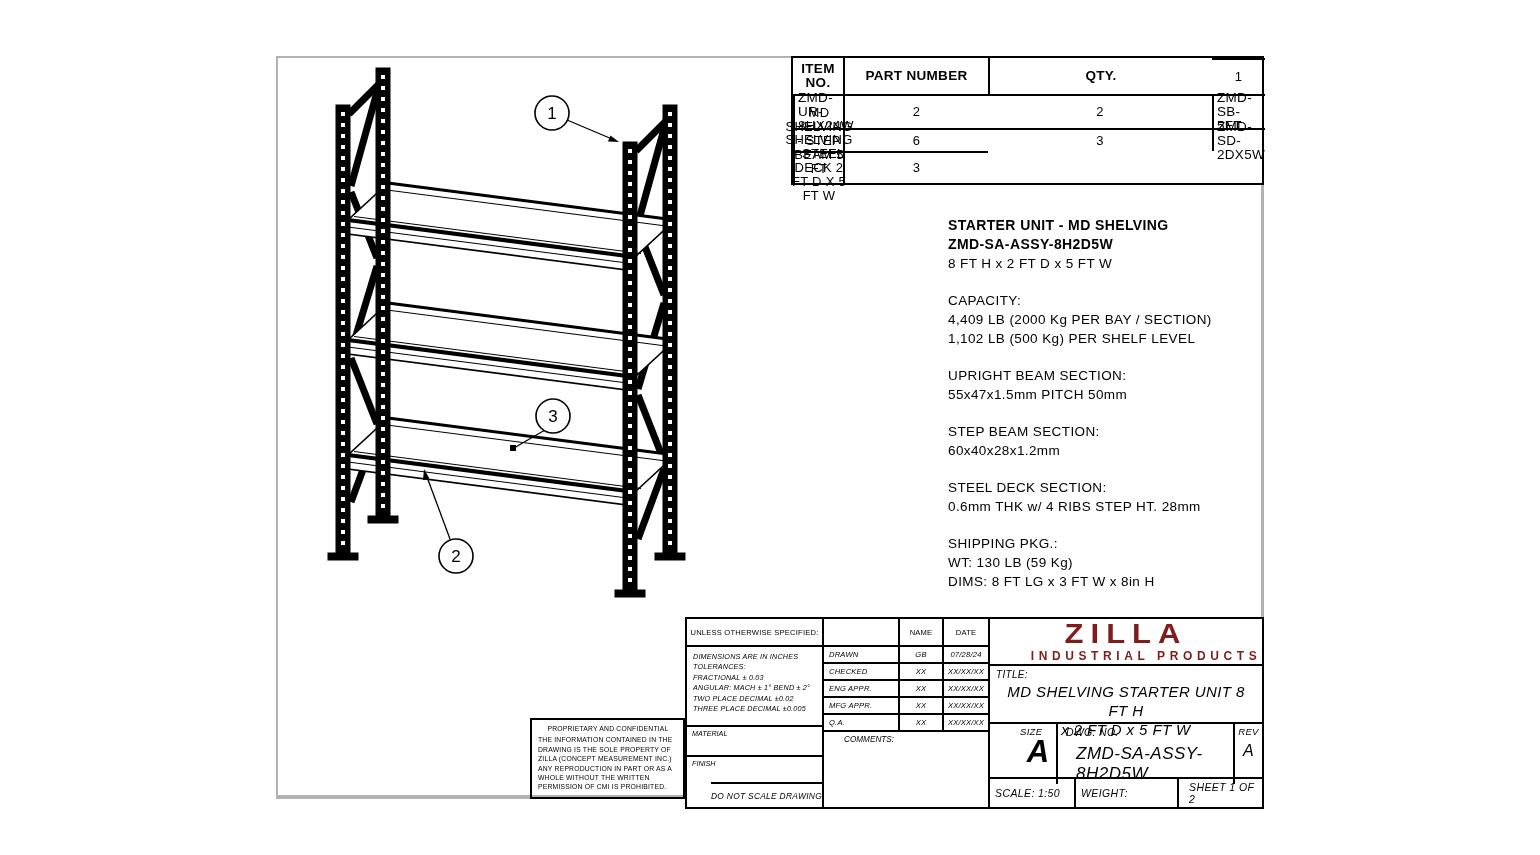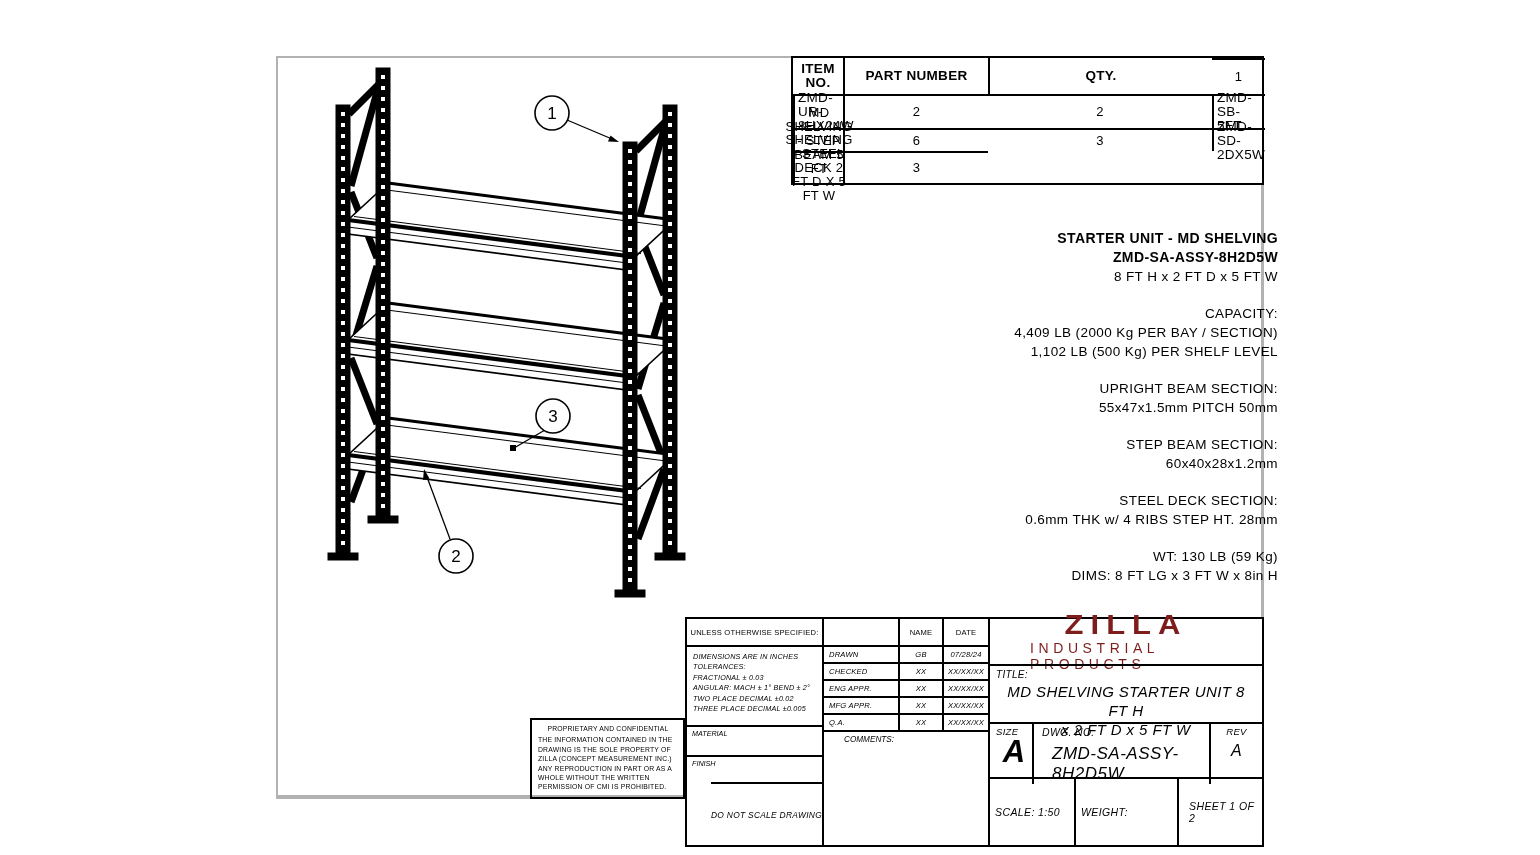--- a/index.html
+++ b/index.html
@@ -16,33 +16,33 @@
     display:grid; grid-template-columns:50px 145px 224px 1fr;
     grid-template-rows:36px 34px 23px 32px; background:#fff; letter-spacing:.3px; }
   .bom > div { display:flex; align-items:center; justify-content:center; text-align:center;
     font-size:13px; line-height:14px; }
   .bom .cl { border-left:2px solid #000; }
   .bom .ct { border-top:2px solid #000; }
   .bom .hd { font-weight:bold; font-size:13.5px; }
   .bom .pn { justify-content:flex-start; text-align:left; padding-left:3px; font-size:13.5px; }
 
   
-  .specs { position:absolute; left:670px; top:171px; width:330px; font-size:13.5px;
-    line-height:19px; letter-spacing:.4px; white-space:nowrap;text-align:right; }
+  .specs { position:absolute; left:670px; top:158px; width:330px; font-size:13.5px;
+    line-height:19px; letter-spacing:.4px; white-space:nowrap; }
   .specs .b { font-weight:bold; font-size:14px; }
   .specs .sec { margin-top:18px; }
 
   
   .prop { position:absolute; left:252px; top:660px; width:155px; height:81px;
     border:2px solid #000; padding:4px 5px 0 6px; font-size:6.8px; line-height:9.4px;
     letter-spacing:.2px; }
   .prop .pt { text-align:center; margin-bottom:2px; }
 
   
-  .tblock { position:absolute; left:407px; top:559px; width:579px; height:230px;
+  .tblock { position:absolute; left:407px; top:559px; width:579px; height:192px;
     border:2px solid #000; display:grid; grid-template-columns:135px 166px 1fr; background:#fff; }
   .tb-col { display:grid; }
   .bl { border-left:2px solid #000; }
   .bt { border-top:2px solid #000;font-style:italic; }
 
   .col1 { grid-template-rows:26px 80px 30px 27px 1fr; }
   .unless { display:flex; align-items:center; justify-content:center; font-size:7.6px; letter-spacing:.2px; }
   .tols { padding:5px 0 0 6px; font-size:7.2px; line-height:10.4px; letter-spacing:.2px; }
   .minicell { padding:2px 0 0 5px; font-size:7.2px; }
   .dns { display:flex; align-items:center; justify-content:center; font-size:8.4px; letter-spacing:.3px;margin-left:24px; }
@@ -51,25 +51,25 @@
   .arow { display:grid; grid-template-columns:74px 44px 1fr; }
   .arow > div { display:flex; align-items:center; font-size:7.6px; letter-spacing:.2px; }
   .arow .lab { padding-left:5px; }
   .arow .c { justify-content:center; }
   .comments { padding:3px 0 0 20px; font-size:8.2px; }
 
   .col3 { grid-template-rows:45px 58px 55px 1fr; }
   .logo { display:flex; flex-direction:column; align-items:center; justify-content:center; }
   .logo .brand { font-weight:bold; font-size:31px; line-height:28px; letter-spacing:7px;
     transform:scaleY(.92); }
-  .logo .tag { font-size:14px; font-weight:normal; letter-spacing:4.6px; margin-top:1px;margin-left:40px; }
+  .logo .tag { font-size:12px; font-weight:bold; letter-spacing:4.6px; margin-top:1px;margin-left:40px; }
   .titlecell { padding:3px 6px 0 6px; }
   .titlecell .tl { font-size:10px; letter-spacing:.3px; }
   .titlecell .tt { text-align:center; font-size:15px; line-height:19px; letter-spacing:.4px; margin-top:2px; }
-  .sizerow { display:grid; grid-template-columns:42px 177px 1fr; }
+  .sizerow { display:grid; grid-template-columns:42px 177px 1fr;padding-left:24px; }
   .sizerow .cell { padding:2px 0 0 6px; }
   .slab { font-size:9.5px; letter-spacing:.3px; }
   .bigA { font-size:31px; font-weight:bold; text-align:center; line-height:30px; }
   .dwgno { font-size:17px; letter-spacing:.5px; padding:6px 0 0 10px; }
   .revA { font-size:16px; text-align:center; padding-top:5px; letter-spacing:.5px; }
   .botrow { display:grid; grid-template-columns:84px 103px 1fr; }
   .botrow > div { display:flex; align-items:center; font-size:10.5px; letter-spacing:.4px; padding-left:5px; }
 
   svg text { font-family:"Liberation Sans", sans-serif; }
 </style>
@@ -203,20 +203,21 @@
       </div>
       <div class="sec">
         <div>STEP BEAM SECTION:</div>
         <div>60x40x28x1.2mm</div>
       </div>
       <div class="sec">
         <div>STEEL DECK SECTION:</div>
         <div>0.6mm THK w/ 4 RIBS STEP HT. 28mm</div>
       </div>
       <div class="sec">
+        <div>SHIPPING PKG.:</div>
         <div>WT: 130 LB (59 Kg)</div>
         <div>DIMS: 8 FT LG x 3 FT W x 8in H</div>
       </div>
     </div>
 
     <div class="prop">
       <div class="pt">PROPRIETARY AND CONFIDENTIAL</div>
       <div>THE INFORMATION CONTAINED IN THE DRAWING IS THE SOLE PROPERTY OF ZILLA (CONCEPT MEASUREMENT INC.) ANY REPRODUCTION IN PART OR AS A WHOLE WITHOUT THE WRITTEN PERMISSION OF CMI IS PROHIBITED.</div>
     </div>
 

